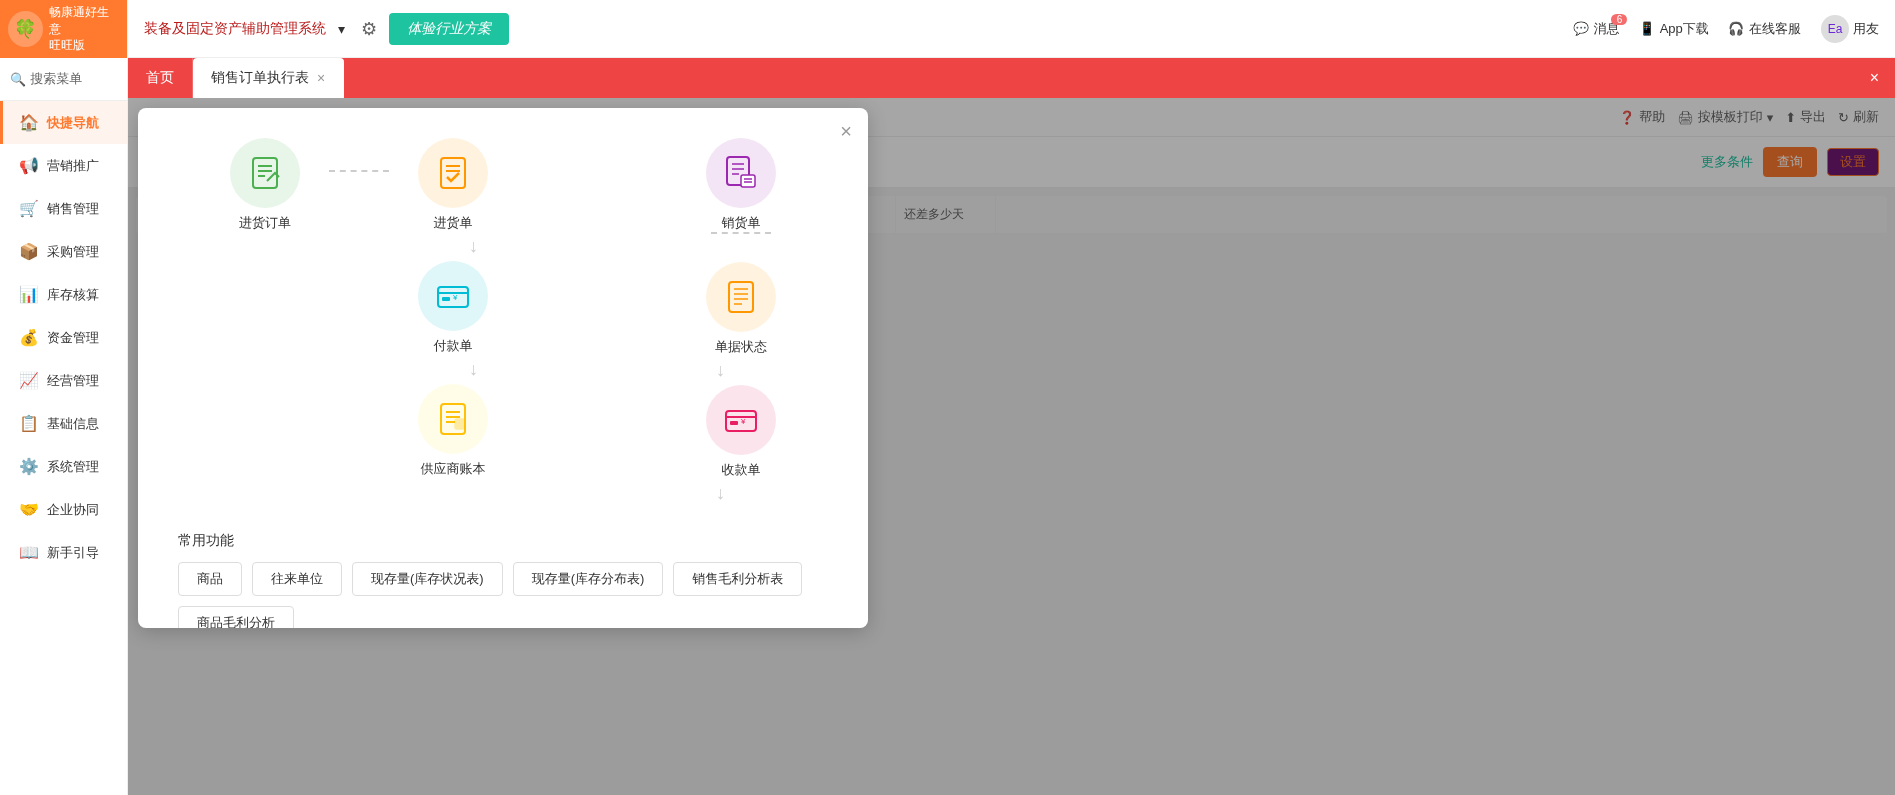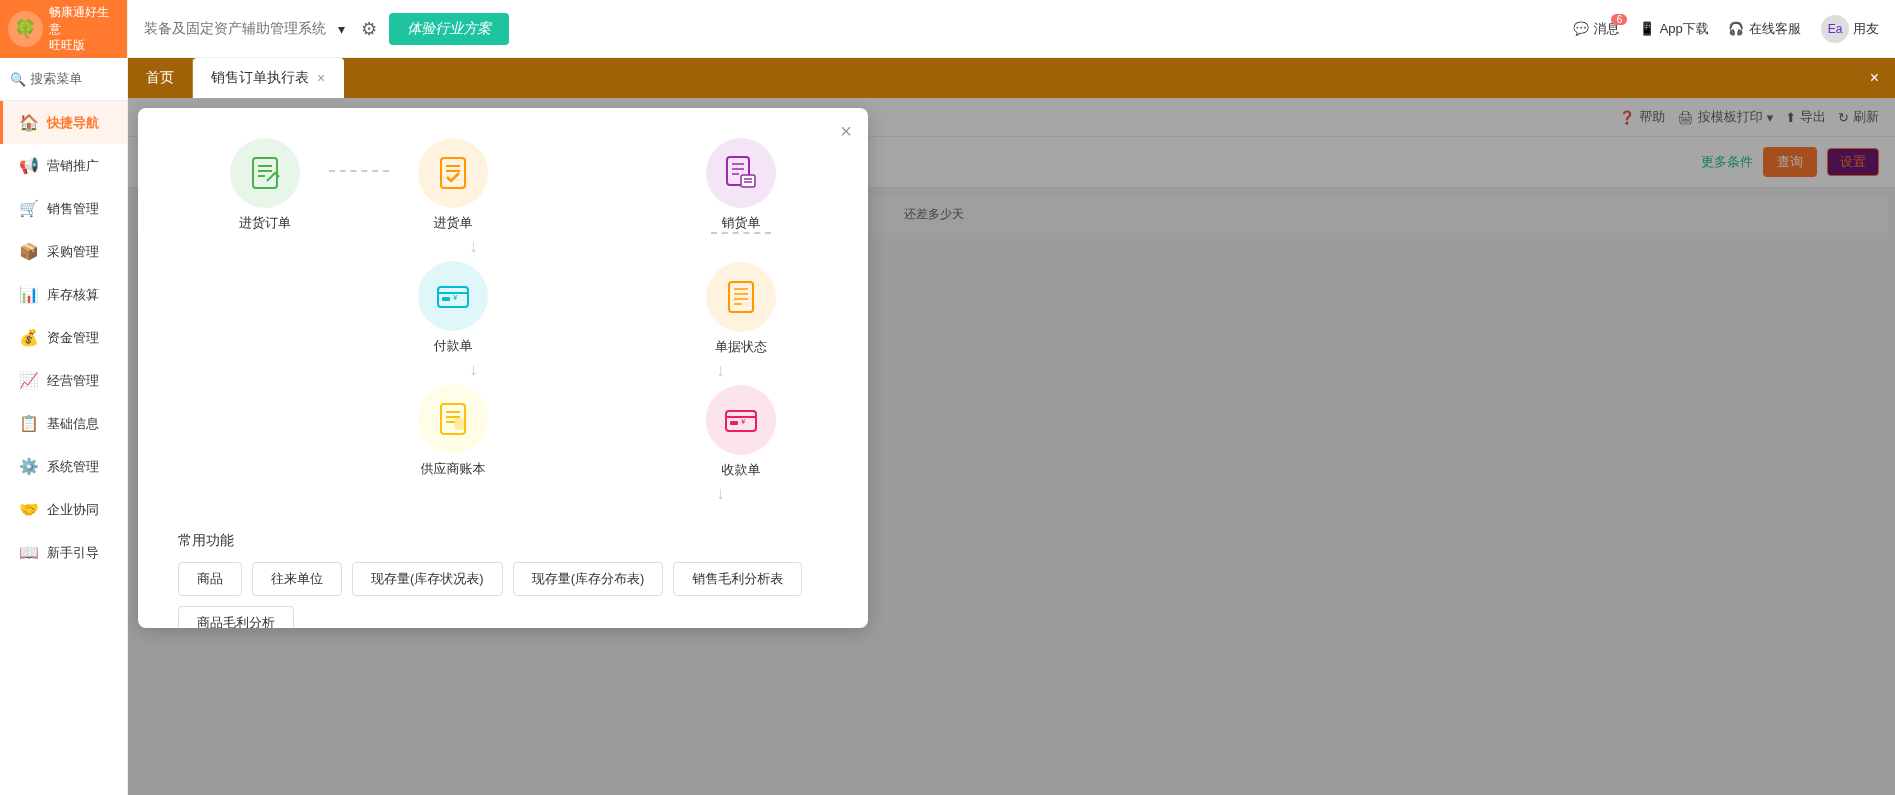--- a/index.html
+++ b/index.html
@@ -59,42 +59,42 @@
     
     .topbar {
       height: 58px;
       background: #fff;
       border-bottom: 1px solid #eee;
       display: flex;
       align-items: center;
       padding: 0 16px;
       gap: 12px;
     }
-    .topbar-title { font-size: 14px; color: #737373; flex: 0 0 auto; }
+    .topbar-title { font-size: 14px; color: #b91c1c; flex: 0 0 auto; }
     .topbar-dropdown { font-size: 14px; color: #333; cursor: pointer; display: flex; align-items: center; gap: 4px; }
     .topbar-settings { cursor: pointer; color: #666; font-size: 18px; margin-left: 4px; }
     .topbar-experience-btn {
       background: #1ec4a0; color: #fff; border: none; padding: 7px 18px;
       border-radius: 4px; cursor: pointer; font-size: 14px; font-style: italic;
     }
     .topbar-right { margin-left: auto; display: flex; align-items: center; gap: 20px; }
     .topbar-right-item { display: flex; align-items: center; gap: 4px; font-size: 13px; color: #333; cursor: pointer; position: relative; }
     .badge {
       position: absolute; top: -6px; right: -8px;
       background: #f56c6c; color: #fff; border-radius: 10px;
       font-size: 10px; padding: 0 4px; min-width: 16px; text-align: center;
     }
     .avatar-circle {
       width: 28px; height: 28px; border-radius: 50%; background: #ddd;
       display: flex; align-items: center; justify-content: center; font-size: 12px; color: #6d28d9;
     }
 
     
     .tabbar {
-      background: #a16207;
+      background: #ef4444;
       display: flex;
       align-items: center;
       height: 40px;
       padding: 0 0 0 0;
     }
     .tab {
       height: 40px; display: flex; align-items: center; padding: 0 18px;
       font-size: 14px; cursor: pointer; color: rgba(255,255,255,0.8);
       border-right: 1px solid rgba(255,255,255,0.2);
       position: relative;

